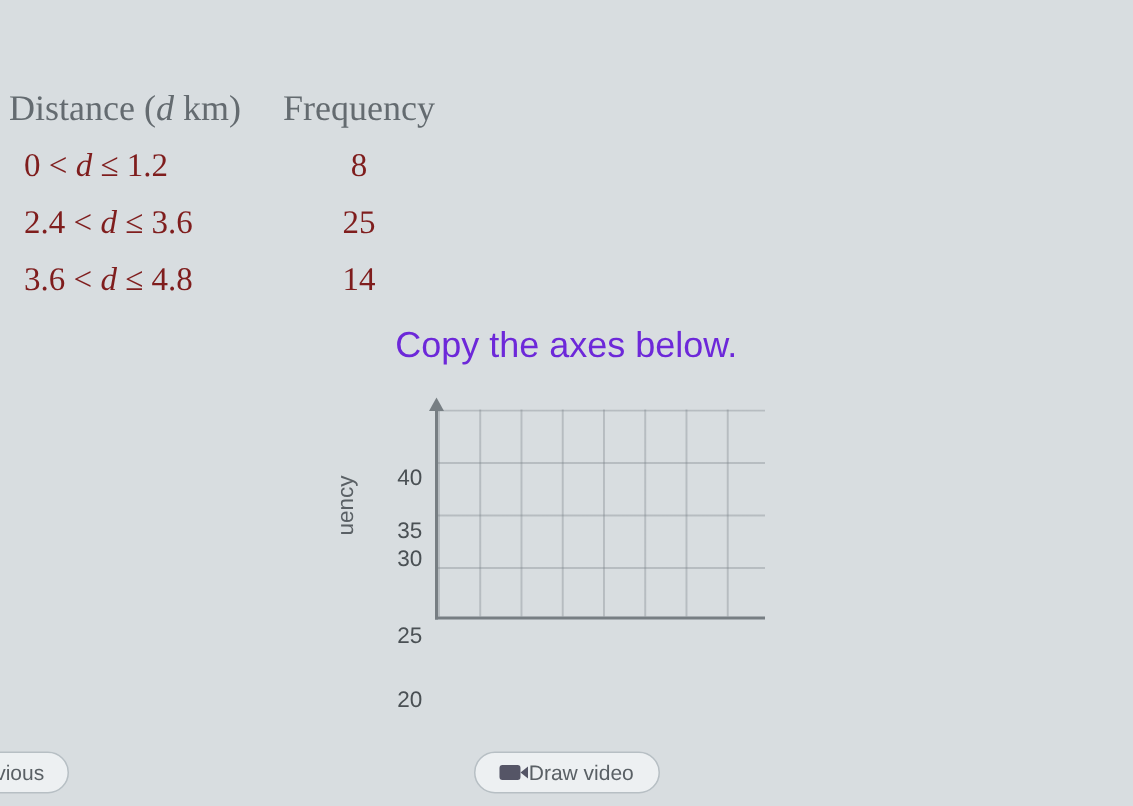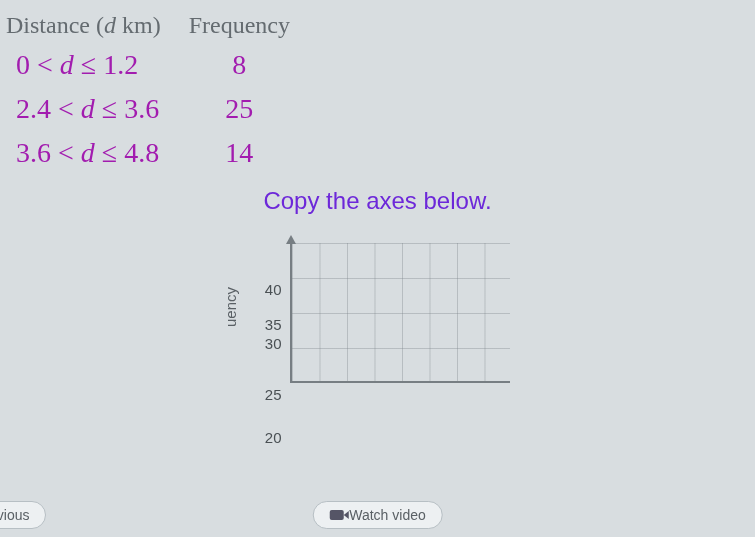--- a/index.html
+++ b/index.html
@@ -11,37 +11,38 @@
     overflow: hidden;
     position: relative;
     color: #3a4045;
   }
   .content {
     padding: 8px 6px;
   }
   table.freq {
     border-collapse: collapse;
     font-size: 24px;
+    margin-top: 48px;
   }
   table.freq th {
     padding: 4px 14px;
     font-weight: normal;
     text-align: right;
     color: #646b70;
     font-size: 24px;
   }
   table.freq th:first-child {
     text-align: left;
     padding-left: 0;
   }
   table.freq td {
     padding: 6px 14px;
     text-align: center;
-    font-size: 28px;
-    color: #a21caf;
+    font-size: 22px;
+    color: #7f1d1d;
   }
   table.freq td:first-child {
     text-align: left;
     padding-left: 10px;
   }
   .dvar { font-style: italic; }
   .instructions {
     margin-top: 10px;
     font-family: Arial, Helvetica, sans-serif;
     color: #6d28d9;
@@ -203,15 +204,15 @@
   </div>
 
 </div>
 
 <div class="bottom-bar">
   <button class="btn btn-prev">
     <span>evious</span>
   </button>
   <button class="btn btn-watch">
     <span class="cam-icon"></span>
-    <span>Watch video</span>
+    <span>Draw video</span>
   </button>
 </div>
 
 </body></html>

